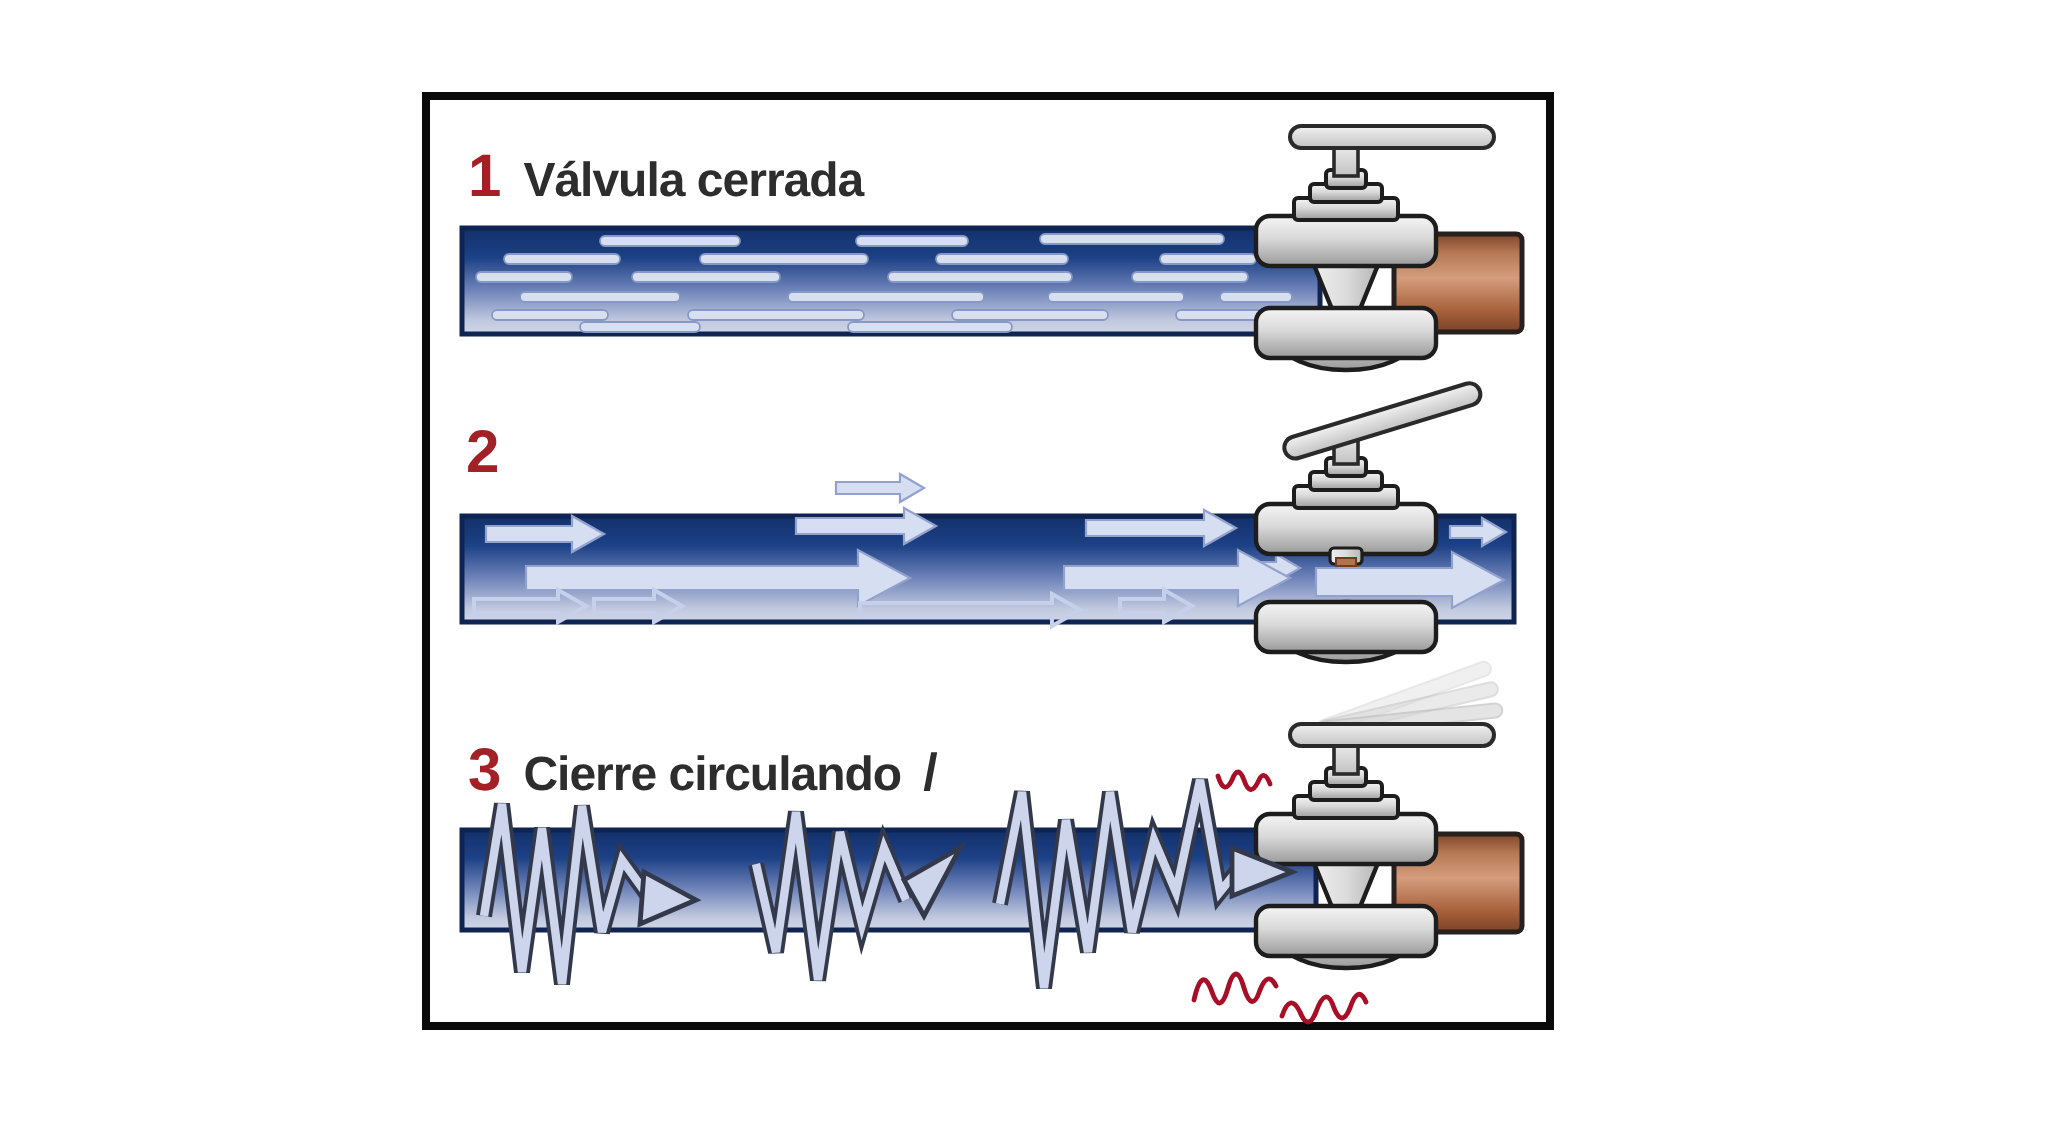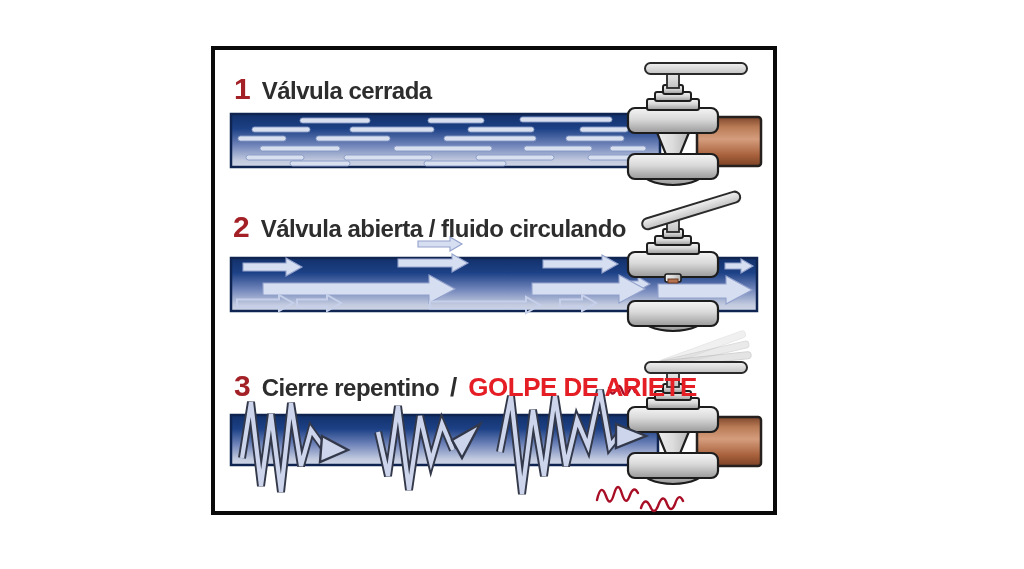--- a/index.html
+++ b/index.html
@@ -22,27 +22,25 @@
 
 <div id="stage">
   <div id="panel"></div>
 
   <div class="label" id="label-1">
     <span class="num">1</span>
     <span class="ttl">Válvula cerrada</span>
   </div>
   <div class="label" id="label-2">
     <span class="num">2</span>
-    <span class="ttl">Válvula abierta / fluido circulando</span>
   </div>
   <div class="label" id="label-3">
     <span class="num">3</span>
-    <span class="ttl">Cierre repentino</span>
+    <span class="ttl">Cierre circulando</span>
     <span class="sep">/</span>
-    <span class="hl">GOLPE DE ARIETE</span>
   </div>
 
   <svg id="gfx" width="1024" height="569" viewBox="0 0 1024 569">
     <defs>
       <linearGradient id="pipeGrad" x1="0" y1="0" x2="0" y2="1">
         <stop offset="0" stop-color="#12306a"></stop>
           <stop offset="0.28" stop-color="#1d4186"></stop>
         <stop offset="0.58" stop-color="#6d82b8"></stop>
           <stop offset="0.88" stop-color="#c2cadf"></stop>
         <stop offset="1" stop-color="#d0d6e8"></stop>

